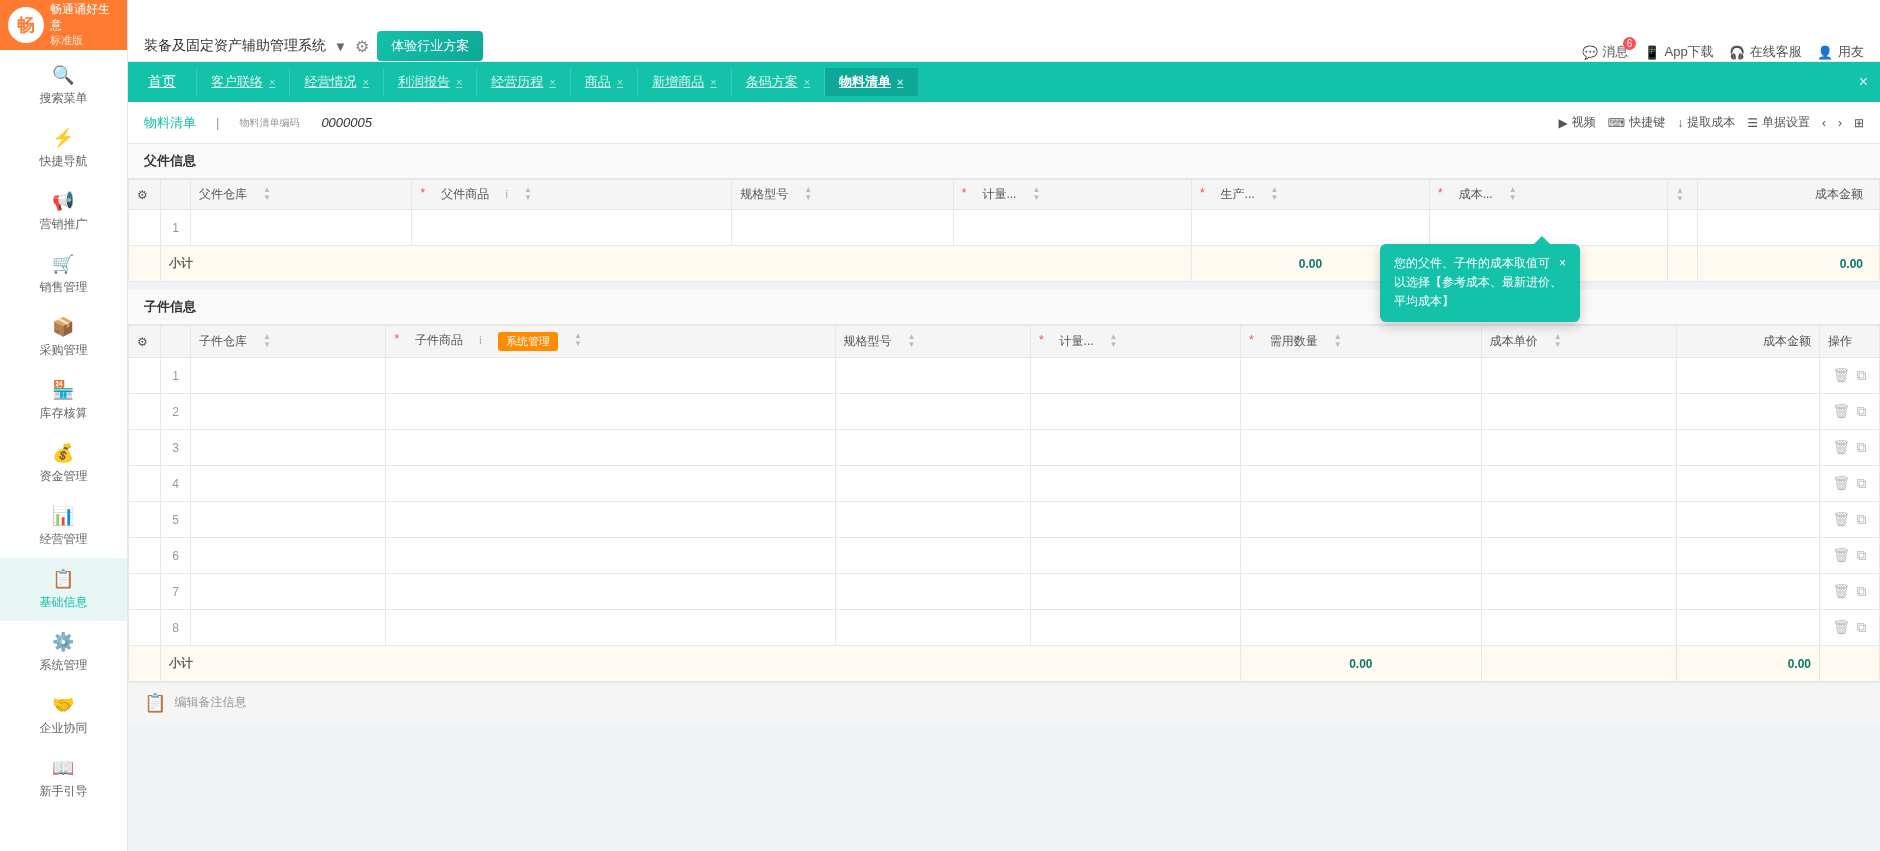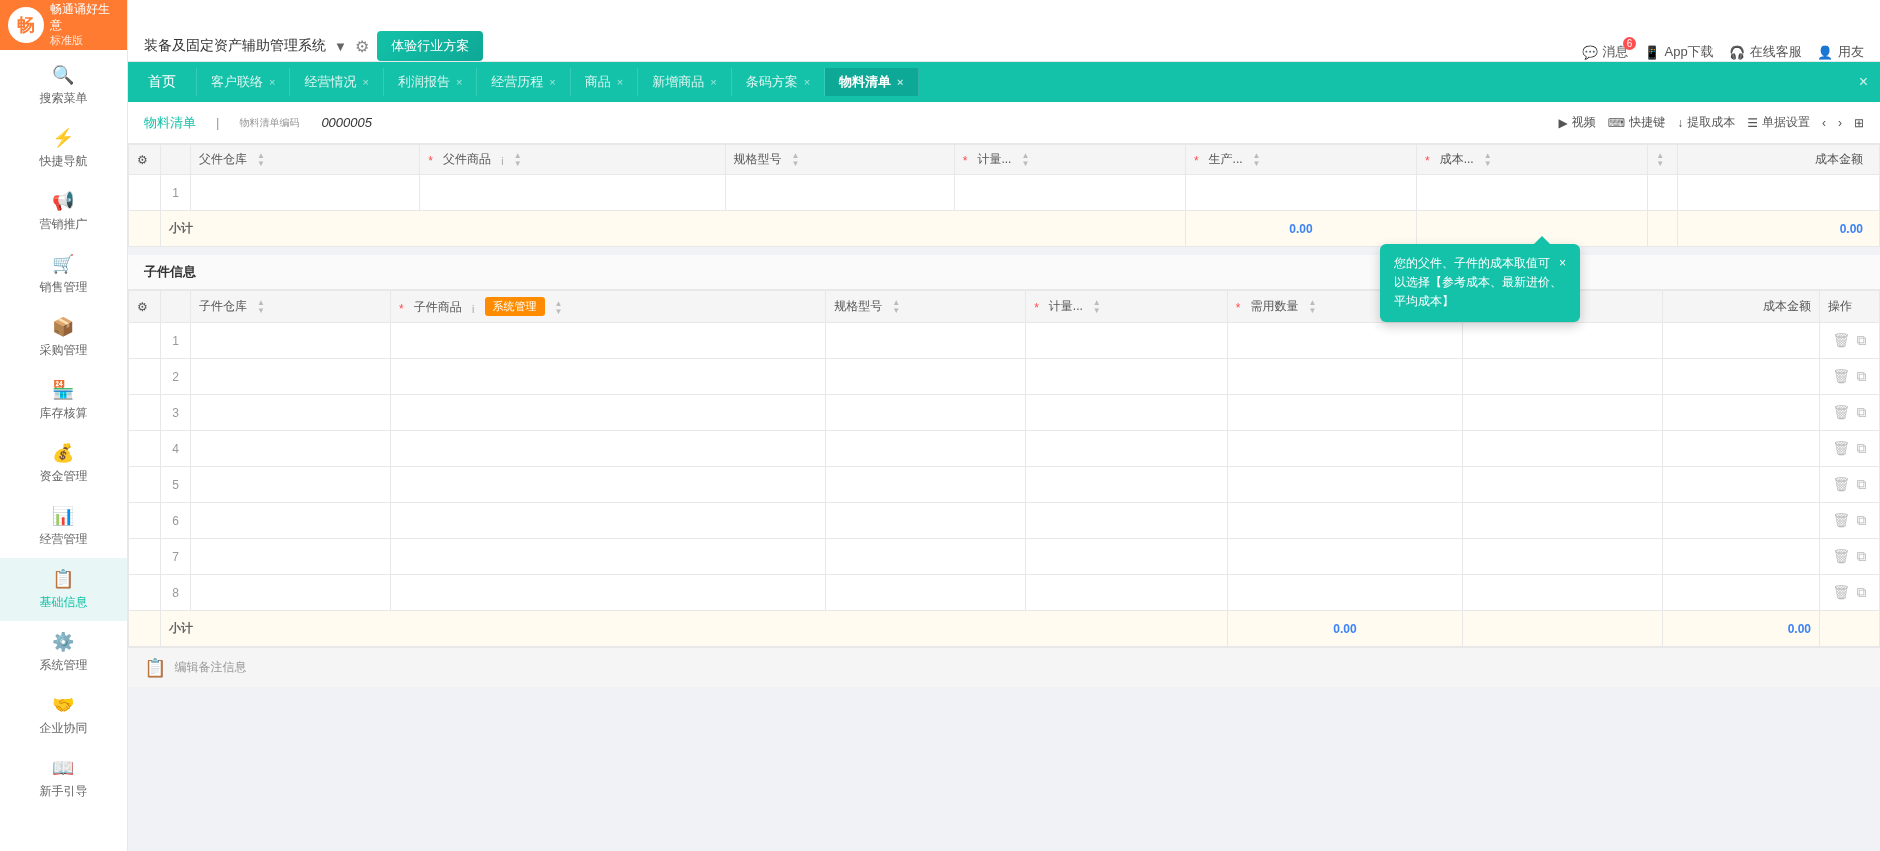--- a/index.html
+++ b/index.html
@@ -25,21 +25,21 @@
     .header-dropdown { background: none; border: none; cursor: pointer; color: #666; font-size: 13px; display: flex; align-items: center; gap: 2px; }
     .header-gear { color: #888; cursor: pointer; font-size: 16px; }
     .trial-btn { background: linear-gradient(135deg, #13c2a8, #0ea896); color: #fff; border: none; border-radius: 4px; padding: 6px 14px; cursor: pointer; font-size: 13px; }
     .top-header-right { display: flex; align-items: center; gap: 16px; color: #666; font-size: 13px; }
     .notif-wrap { position: relative; cursor: pointer; }
     .notif-badge { position: absolute; top: -6px; right: -8px; background: #ff4d4f; color: #fff; border-radius: 10px; font-size: 10px; padding: 1px 4px; }
     .top-right-item { display: flex; align-items: center; gap: 4px; cursor: pointer; color: #555; }
 
     
     .nav-tabs { background: #13c2a8; display: flex; align-items: center; height: 40px; flex-shrink: 0; overflow: hidden; }
-    .nav-tab { padding: 0 14px; height: 28px; display: flex; align-items: center; cursor: pointer; color: rgba(255,255,255,0.85); font-size: 13px; white-space: nowrap; border-right: 1px solid rgba(255,255,255,0.15); gap: 6px; flex-shrink: 0; }
+    .nav-tab { padding: 0 14px; height: 28px; display: flex; align-items: center; cursor: pointer; color: rgba(255,255,255,0.85); font-size: 13px; white-space: nowrap; border-right: 1px solid rgba(255,255,255,0.15); gap: 6px; flex-shrink: 0; text-decoration: underline; }
     .nav-tab.active { background: #0ea896; color: #fff; font-weight: bold; }
     .nav-tab .close-x { font-size: 11px; opacity: 0.7; }
     .nav-tab-first { padding: 0 20px; font-size: 14px; color: #fff; }
     .nav-close-all { margin-left: auto; padding: 0 12px; color: rgba(255,255,255,0.8); cursor: pointer; font-size: 16px; }
 
     
     .page-toolbar { background: #fff; height: 42px; display: flex; align-items: center; padding: 0 16px; border-bottom: 1px solid #e8e8e8; flex-shrink: 0; gap: 16px; }
     .breadcrumb-item { color: #13c2a8; font-size: 13px; cursor: pointer; }
     .breadcrumb-sep { color: #999; margin: 0 4px; }
     .breadcrumb-code { font-size: 13px; color: #333; font-weight: 500; font-style: italic; }
@@ -52,38 +52,38 @@
 
     
     .section-title { padding: 8px 16px; font-size: 13px; font-weight: bold; color: #333; background: #fafafa; border-bottom: 1px solid #e8e8e8; }
 
     
     .data-table { width: 100%; border-collapse: collapse; font-size: 12px; }
     .data-table th { background: #f5f5f5; border: 1px solid #e8e8e8; padding: 6px 8px; text-align: left; color: #555; font-weight: normal; white-space: nowrap; }
     .data-table td { border: 1px solid #e8e8e8; padding: 6px 8px; color: #333; height: 36px; }
     .data-table .row-num { color: #999; text-align: center; width: 30px; }
     .data-table .subtotal-row { background: #fffbf0; font-weight: bold; }
-    .data-table .subtotal-row td { color: #3b82f6; }
+    .data-table .subtotal-row td { color: #0f766e; }
     .scan-btn { background: #ff8c00; color: #fff; border: none; border-radius: 3px; padding: 2px 8px; font-size: 11px; cursor: pointer; }
     .info-icon { color: #aaa; font-size: 11px; cursor: pointer; }
     .col-actions { width: 60px; text-align: center; }
     .action-icons { display: flex; gap: 6px; justify-content: center; color: #bbb; font-size: 14px; cursor: pointer; }
 
     
     .tooltip-box { position: absolute; top: 100px; right: 300px; background: #13c2a8; color: #fff; border-radius: 6px; padding: 10px 14px; font-size: 12px; line-height: 1.6; max-width: 200px; z-index: 100; box-shadow: 0 4px 12px rgba(0,0,0,0.2); }
     .tooltip-box::before { content: ''; position: absolute; top: -8px; right: 30px; border: 8px solid transparent; border-bottom-color: #13c2a8; border-top: none; }
     .tooltip-close { float: right; cursor: pointer; font-size: 12px; margin-left: 8px; }
 
     
     .bottom-bar { background: #f5f5f5; border-top: 1px solid #e8e8e8; height: 40px; display: flex; align-items: center; padding: 0 16px; flex-shrink: 0; }
     .bottom-icon { color: #13c2a8; font-size: 18px; cursor: pointer; }
 
     .section-divider { height: 8px; background: #f0f2f5; }
 
-    .th-sort { display: flex; align-items: flex-end; gap: 10px; }
+    .th-sort { display: flex; align-items: flex-start; gap: 16px; }
     .sort-arrows { display: flex; flex-direction: column; font-size: 8px; color: #bbb; line-height: 1; }
 
     .page-content { position: relative; flex: 1; overflow: hidden; display: flex; flex-direction: column; }
   </style>
 </head>
 <body>
 
 <div class="sidebar">
   <div class="sidebar-logo">
     <div class="sidebar-logo-icon">畅</div>
@@ -250,20 +250,21 @@
   <div class="page-content">
 
     <div class="tooltip-box">
       <span class="tooltip-close">×</span>
       <span>您的父件、子件的成本取值可以选择【参考成本、最新进价、平均成本】</span>
     </div>
 
     <div class="content">
 
       <div class="section">
+        <div class="section-title">父件信息</div>
         <table class="data-table">
           <thead>
             <tr>
               <th style="width:32px;"><span>⚙</span></th>
               <th style="width:30px;"></th>
               <th>
                 <div class="th-sort">
                     <span>父件仓库</span>
                     <div class="sort-arrows">
                       <span>▲</span>

